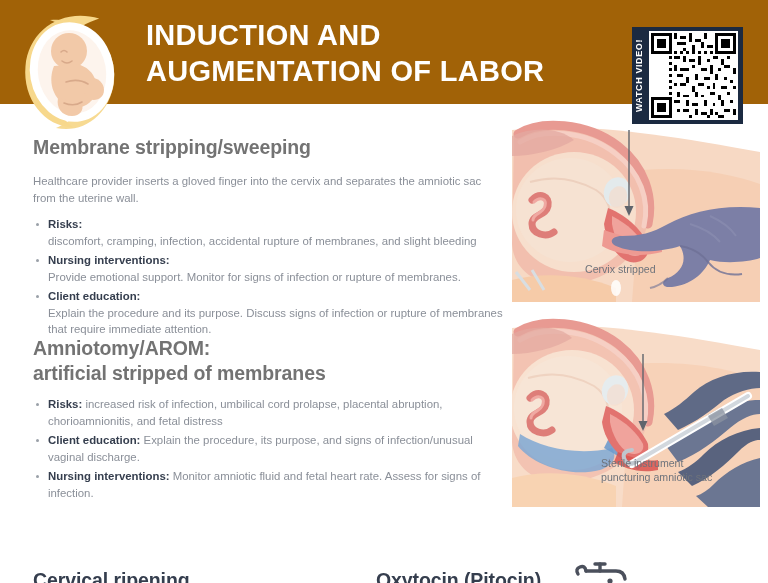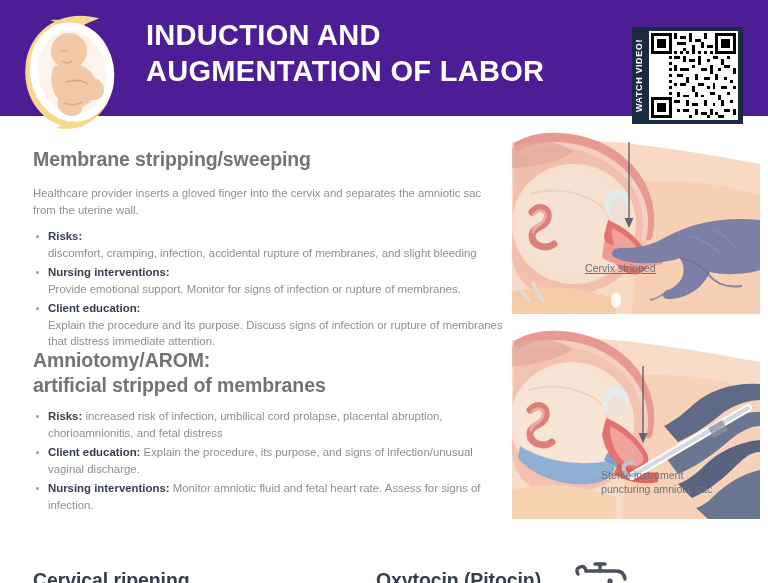--- a/index.html
+++ b/index.html
@@ -13,22 +13,22 @@
     height: 583px;
     overflow: hidden;
     font-family: "Liberation Sans", sans-serif;
     color: #353E4E;
     position: relative;
   }
 
   
   .header {
     position: relative;
-    height: 116px;
-    background: #4c1d95;
+    height: 104px;
+    background: #a16207;
     overflow: visible;
   }
   .logo-wrap {
     position: absolute;
     left: 14px;
     top: 6px;
     width: 120px;
     height: 128px;
     overflow: hidden;
     z-index: 4;
@@ -157,21 +157,21 @@
   #illus-2 { top: 208px; height: 195px; }
   .illus svg { display: block; }
 
   .callout {
     position: absolute;
     color: #6e737b;
     font-size: 10.6px;
     line-height: 14px;
     white-space: nowrap;
   }
-  #callout-1 { left: 585px; top: 145px; text-decoration: underline; }
+  #callout-1 { left: 585px; top: 158px; }
   #callout-2 { left: 601px; top: 352px; }
 
   
   .bottom-row {
     position: absolute;
     left: 0;
     top: 552px;
     width: 768px;
     height: 31px;
     overflow: hidden;
@@ -349,21 +349,21 @@
         <li>
           <span class="b-label b-break">Risks:</span>
           <span>discomfort, cramping, infection, accidental rupture of membranes, and slight bleeding</span>
         </li>
         <li>
           <span class="b-label b-break">Nursing interventions:</span>
           <span>Provide emotional support. Monitor for signs of infection or rupture of membranes.</span>
         </li>
         <li>
           <span class="b-label b-break">Client education:</span>
-          <span>Explain the procedure and its purpose. Discuss signs of infection or rupture of membranes that distress immediate attention.</span>
+          <span>Explain the procedure and its purpose. Discuss signs of infection or rupture of membranes that require immediate attention.</span>
         </li>
       </ul>
     </div>
 
     <div class="section" id="section-amniotomy">
       <h2 class="section-title">
         <span style="display:block">Amniotomy/AROM:</span>
         <span style="display:block">artificial stripped of membranes</span>
       </h2>
       <ul class="bullets">

